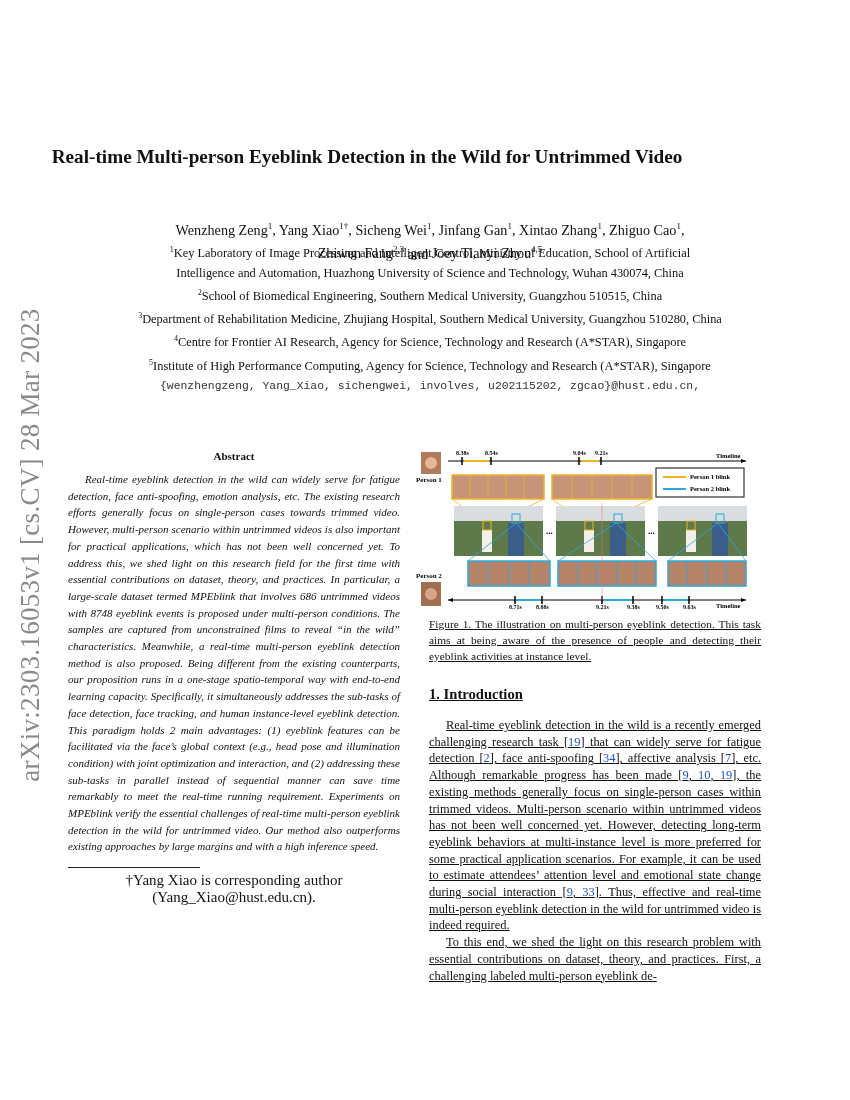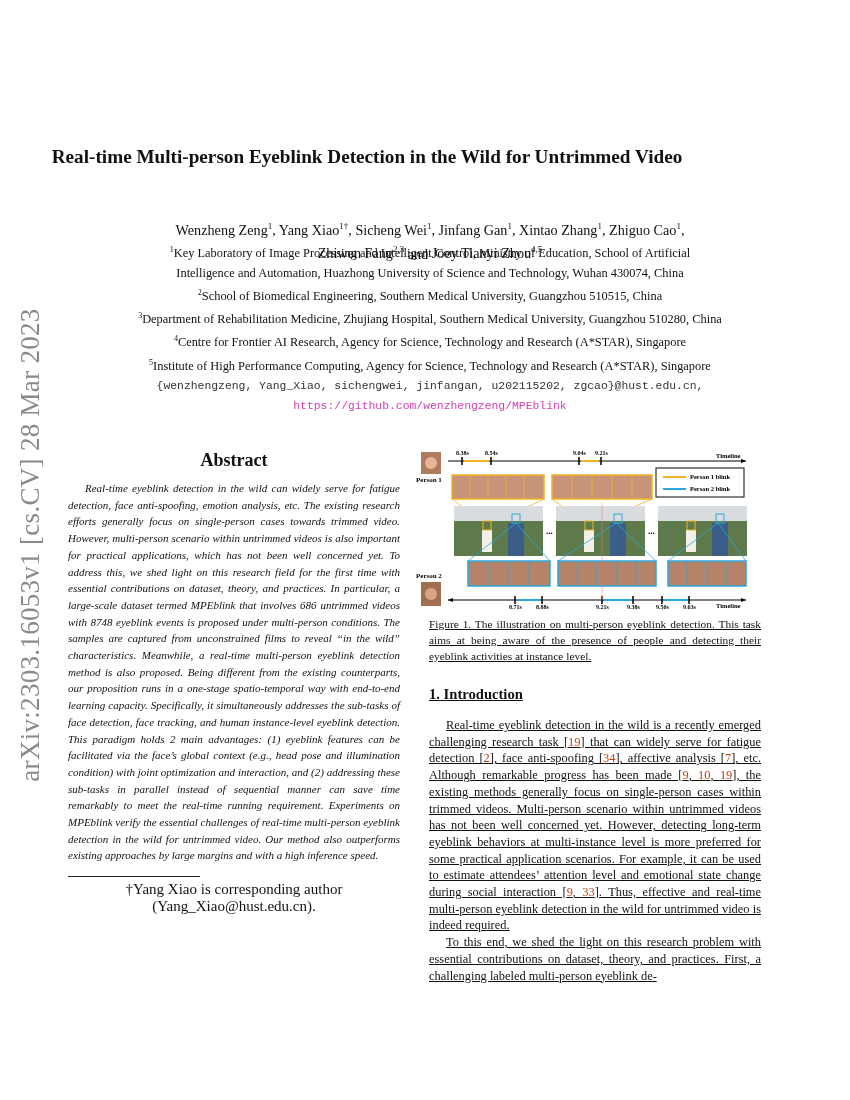--- a/index.html
+++ b/index.html
@@ -8,29 +8,29 @@
   .arxiv span { position:absolute; left:50%; top:50%; white-space:nowrap; transform:translate(-50%,-50%) rotate(-90deg); font-size:27px; color:#8a8a8a; letter-spacing:0.3px; font-family:"Liberation Serif", serif; }
   .title { position:absolute; top:146px; left:0; width:734px; text-align:center; font-weight:bold; font-size:19.2px; }
   .authors { position:absolute; top:216px; left:80px; width:700px; text-align:center; font-size:14.2px; line-height:20px; }
   .authors sup { font-size:9px; }
   .aff { position:absolute; top:240px; left:80px; width:700px; text-align:center; font-size:12.4px; line-height:20px; }
   .aff sup { font-size:8px; }
   .mono { font-family:"Liberation Mono", monospace; font-size:11.4px; color:#333; }
   .url { font-family:"Liberation Mono", monospace; font-size:11.4px; color:#d33fb0; }
   .col-left { position:absolute; left:68px; top:450px; width:332px; }
   .col-right { position:absolute; left:429px; width:332px;text-decoration:underline; }
-  .abs-head { text-align:center; font-weight:bold; font-size:18px; margin-bottom:9px; }
+  .abs-head { text-align:center; font-weight:bold; font-size:11px; margin-bottom:9px; }
   .abs-body { font-style:italic; font-size:11px; line-height:16.7px; text-align:justify; text-indent:17px; hyphens:auto; }
   .footrule { width:132px; border-top:1px solid #222; margin-top:12px; }
   .footnote { font-size:15px; margin-top:4px; text-align:center; }
   .caption { font-size:11.4px; line-height:16px; text-align:justify; }
   .sec-head { font-weight:bold; font-size:14.6px; margin-top:22px; margin-bottom:14px; }
   .body-text { font-size:12.4px; line-height:16.7px; text-align:justify; }
   .body-text p { margin:0; text-indent:17px; }
-  .cite { color:#c2410c; }
+  .cite { color:#1d4ed8; }
   .fig { position:absolute; left:416px; top:448px; width:333px; height:165px; }
 </style>
 </head>
 <body>
 
 <div class="arxiv">
     <span>arXiv:2303.16053v1  [cs.CV]  28 Mar 2023</span>
   </div>
 
 <div class="title">Real-time Multi-person Eyeblink Detection in the Wild for Untrimmed Video</div>
@@ -42,22 +42,21 @@
 
 <div class="aff">
   <div id="affs">
       <div><sup>1</sup>Key Laboratory of Image Processing and Intelligent Control, Ministry of Education, School of Artificial</div>
       <div>Intelligence and Automation, Huazhong University of Science and Technology, Wuhan 430074, China</div>
       <div><sup>2</sup>School of Biomedical Engineering, Southern Medical University, Guangzhou 510515, China</div>
       <div><sup>3</sup>Department of Rehabilitation Medicine, Zhujiang Hospital, Southern Medical University, Guangzhou 510280, China</div>
       <div><sup>4</sup>Centre for Frontier AI Research, Agency for Science, Technology and Research (A*STAR), Singapore</div>
       <div><sup>5</sup>Institute of High Performance Computing, Agency for Science, Technology and Research (A*STAR), Singapore</div>
     </div>
-  <div class="mono">{wenzhengzeng, Yang_Xiao, sichengwei, jinfangan, u202115202, zgcao}@hust.edu.cn,</div>
-  <div class="url">https://github.com/wenzhengzeng/MPEblink</div>
+  <div class="mono">{wenzhengzeng, Yang_Xiao, sichengwei, involves, u202115202, zgcao}@hust.edu.cn,</div>
 </div>
 
 <div class="col-left">
   <div class="abs-head">Abstract</div>
   <div class="abs-body">Real-time eyeblink detection in the wild can widely serve for fatigue detection, face anti-spoofing, emotion analysis, etc. The existing research efforts generally focus on single-person cases towards trimmed video. However, multi-person scenario within untrimmed videos is also important for practical applications, which has not been well concerned yet. To address this, we shed light on this research field for the first time with essential contributions on dataset, theory, and practices. In particular, a large-scale dataset termed MPEblink that involves 686 untrimmed videos with 8748 eyeblink events is proposed under multi-person conditions. The samples are captured from unconstrained films to reveal “in the wild” characteristics. Meanwhile, a real-time multi-person eyeblink detection method is also proposed. Being different from the existing counterparts, our proposition runs in a one-stage spatio-temporal way with end-to-end learning capacity. Specifically, it simultaneously addresses the sub-tasks of face detection, face tracking, and human instance-level eyeblink detection. This paradigm holds 2 main advantages: (1) eyeblink features can be facilitated via the face’s global context (e.g., head pose and illumination condition) with joint optimization and interaction, and (2) addressing these sub-tasks in parallel instead of sequential manner can save time remarkably to meet the real-time running requirement. Experiments on MPEblink verify the essential challenges of real-time multi-person eyeblink detection in the wild for untrimmed video. Our method also outperforms existing approaches by large margins and with a high inference speed.</div>
   <div class="footrule"></div>
   <div class="footnote">†Yang Xiao is corresponding author (Yang_Xiao@hust.edu.cn).</div>
 </div>
 
 <div class="fig">

